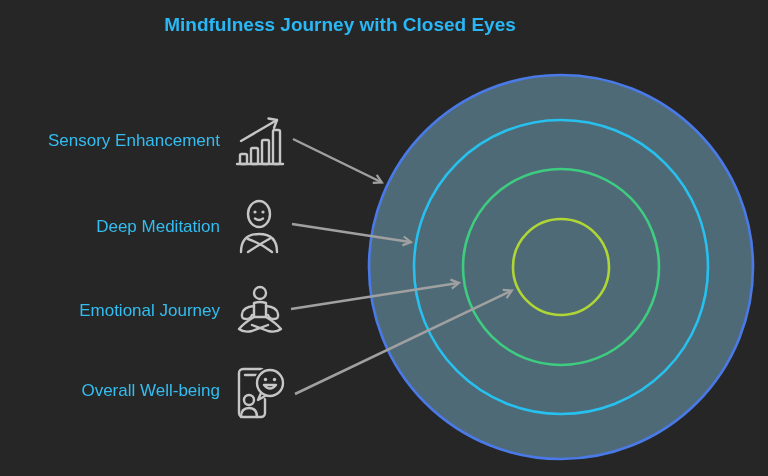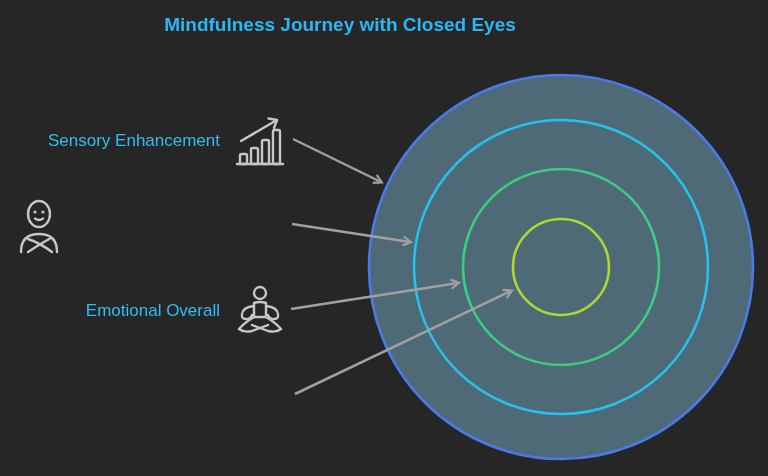--- a/index.html
+++ b/index.html
@@ -73,41 +73,59 @@
         <rect x="19" y="35" width="7" height="16" rx="1.5"></rect>
         <rect x="30" y="27" width="7" height="24" rx="1.5"></rect>
         <rect x="41" y="17" width="7" height="34" rx="1.5"></rect>
         <path d="M9,28 L45,7"></path>
         <path d="M36.5,5.5 L45,7 L42,15"></path>
       </svg>
     </span>
   </div>
 
   <div class="row" style="top:199px;">
+    <span class="label">Deep Meditation</span>
     <span class="icon">
       <svg width="56" height="56" viewBox="0 0 56 56">
         <ellipse cx="27" cy="15" rx="11" ry="13"></ellipse>
         <circle class="dot" cx="23" cy="13" r="1.6"></circle>
         <circle class="dot" cx="31" cy="13" r="1.6"></circle>
         <path d="M23,19.5 Q27,22.5 31,19.5"></path>
         <path d="M9,53 Q9,35 27,35 Q45,35 45,53"></path>
         <path d="M16,40 Q28,44 40,53"></path>
         <path d="M38,39.5 Q28,45 16,53"></path>
       </svg>
     </span>
   </div>
 
   <div class="row" style="top:283px;">
-    <span class="label">Emotional Overall</span>
+    <span class="label">Emotional Journey</span>
     <span class="icon">
       <svg width="60" height="56" viewBox="0 0 60 56">
         <circle cx="30" cy="10" r="6"></circle>
         <path d="M24,20 Q30,18 36,20 L36,34 L24,34 Z"></path>
         <path d="M24,23 Q13,24 12,31 Q11,36 16,36 Q21,36 22,32"></path>
         <path d="M36,23 Q47,24 48,31 Q49,36 44,36 Q39,36 38,32"></path>
         <path d="M24,34 Q14,40 9,46 Q14,50 22,48 L38,42"></path>
         <path d="M36,34 Q46,40 51,46 Q46,50 38,48 L22,42"></path>
       </svg>
     </span>
   </div>
 
+  <div class="row" style="top:363px;">
+    <span class="label">Overall Well-being</span>
+    <span class="icon">
+      <svg width="56" height="56" viewBox="0 0 56 56">
+        <rect x="7" y="6" width="26" height="48" rx="4"></rect>
+        <path d="M13,12 H25"></path>
+        <circle class="mask" cx="38" cy="20" r="16" stroke="none"></circle>
+        <circle cx="38" cy="20" r="13"></circle>
+        <path d="M29,30 L26,37 L34,32.5"></path>
+        <circle class="dot" cx="33.5" cy="16.5" r="1.7"></circle>
+        <circle class="dot" cx="42.5" cy="16.5" r="1.7"></circle>
+        <path d="M32,22 Q38,29 44,22 Z"></path>
+        <circle cx="17" cy="37" r="5"></circle>
+        <path d="M9,54 Q9,45 17,45 Q25,45 25,54"></path>
+      </svg>
+    </span>
+  </div>
 
 </div>
 
 </body></html>

